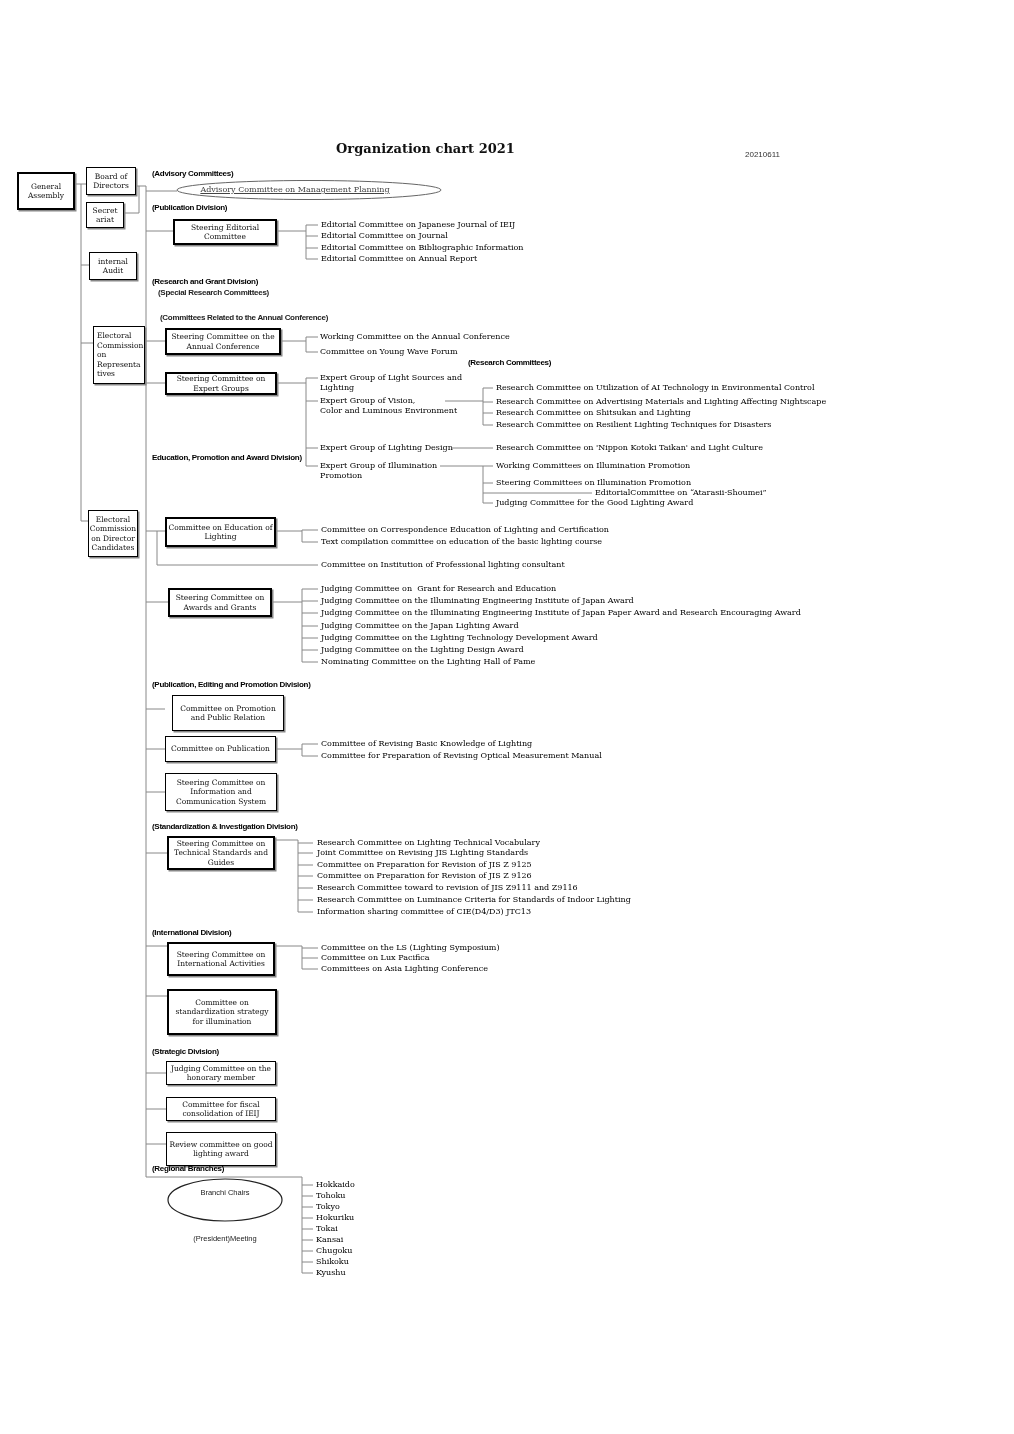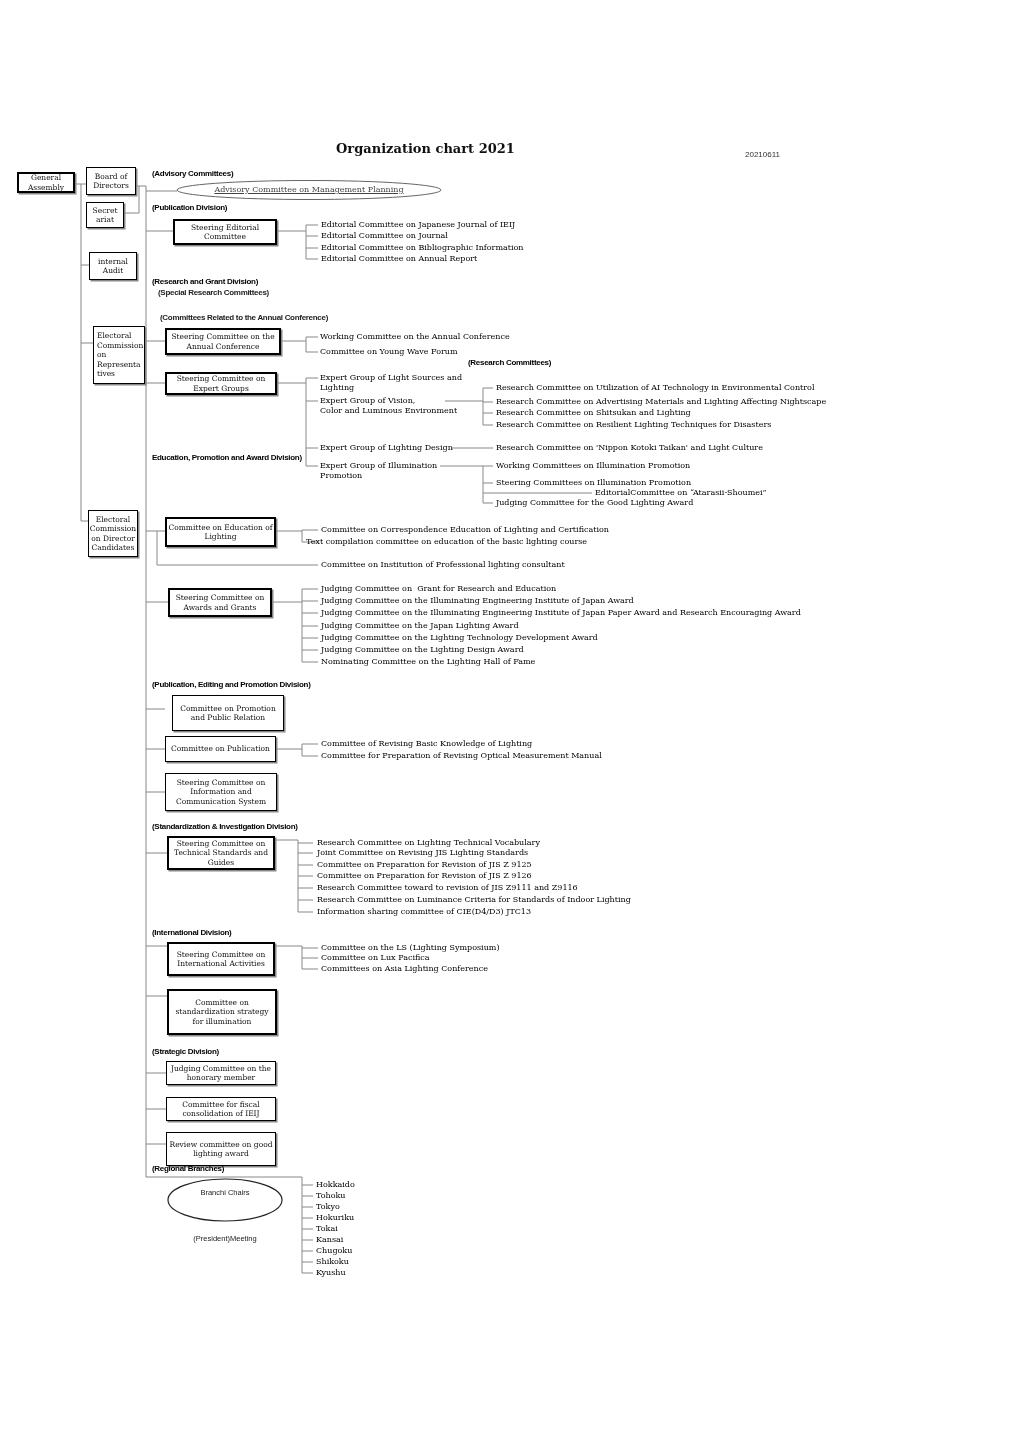--- a/index.html
+++ b/index.html
@@ -141,40 +141,40 @@
       <line x1="302" y1="1262" x2="313" y2="1262"></line>
       <line x1="302" y1="1273" x2="313" y2="1273"></line>
     </g>
     <ellipse cx="309" cy="190" rx="132" ry="9.5" fill="none" stroke="#666" stroke-width="1"></ellipse>
     <ellipse cx="225" cy="1200" rx="57" ry="21" fill="none" stroke="#222" stroke-width="1.2"></ellipse>
   </svg>
 
   <div class="title" style="left:336px;top:141px;">Organization chart 2021</div>
   <div class="date" style="left:745px;top:150px;">20210611</div>
 
-  <div class="box b2" style="left:17px;top:172px;width:58px;height:21px;">General
+  <div class="box b2" style="left:17px;top:172px;width:58px;height:38px;">General
 Assembly</div>
   <div class="box" style="left:86px;top:167px;width:50px;height:28px;">Board of
 Directors</div>
   <div class="box" style="left:86px;top:202px;width:38px;height:26px;">Secret
 ariat</div>
   <div class="box" style="left:89px;top:252px;width:48px;height:28px;">internal
 Audit</div>
   <div class="box ta-l" style="left:93px;top:326px;width:52px;height:58px;">Electoral
 Commission
 on
 Representa
 tives</div>
   <div class="box" style="left:88px;top:510px;width:50px;height:47px;">Electoral
 Commission
 on Director
 Candidates</div>
 
   <div class="heading" style="left:152px;top:169px;">(Advisory Committees)</div>
-  <div class="ell-label adv-label" style="left:177px;top:185px;width:264px;">Advisory Committee on Management Planning</div>
+  <div class="ell-label adv-label" style="left:163px;top:185px;width:264px;">Advisory Committee on Management Planning</div>
 
   <div class="heading" style="left:152px;top:203px;">(Publication Division)</div>
   <div class="box b2" style="left:173px;top:219px;width:104px;height:26px;">Steering Editorial
 Committee</div>
   <div class="leaf" style="left:321px;top:220px;">Editorial Committee on Japanese Journal of IEIJ</div>
   <div class="leaf" style="left:321px;top:231px;">Editorial Committee on Journal</div>
   <div class="leaf" style="left:321px;top:243px;">Editorial Committee on Bibliographic Information</div>
   <div class="leaf" style="left:321px;top:254px;">Editorial Committee on Annual Report</div>
 
   <div class="heading" style="left:152px;top:277px;">(Research and Grant Division)</div>
@@ -201,21 +201,21 @@
   <div class="leaf" style="left:496px;top:443px;">Research Committee on 'Nippon Kotoki Taikan' and Light Culture</div>
   <div class="leaf" style="left:496px;top:461px;">Working Committees on Illumination Promotion</div>
   <div class="leaf" style="left:496px;top:478px;">Steering Committees on Illumination Promotion</div>
   <div class="leaf" style="left:595px;top:488px;">EditorialCommittee on “Atarasii-Shoumei”</div>
   <div class="leaf" style="left:496px;top:498px;">Judging Committee for the Good Lighting Award</div>
 
   <div class="heading" style="left:152px;top:453px;">Education, Promotion and Award Division)</div>
   <div class="box b2" style="left:165px;top:517px;width:111px;height:30px;">Committee on Education of
 Lighting</div>
   <div class="leaf" style="left:321px;top:525px;">Committee on Correspondence Education of Lighting and Certification</div>
-  <div class="leaf" style="left:306px;top:537px;">Text compilation committee on education of the basic lighting course</div>
+  <div class="leaf" style="left:321px;top:537px;">Text compilation committee on education of the basic lighting course</div>
   <div class="leaf" style="left:321px;top:560px;">Committee on Institution of Professional lighting consultant</div>
   <div class="box b2" style="left:168px;top:588px;width:104px;height:29px;">Steering Committee on
 Awards and Grants</div>
   <div class="leaf" style="left:321px;top:584px;">Judging Committee on  Grant for Research and Education</div>
   <div class="leaf" style="left:321px;top:596px;">Judging Committee on the Illuminating Engineering Institute of Japan Award</div>
   <div class="leaf" style="left:321px;top:608px;">Judging Committee on the Illuminating Engineering Institute of Japan Paper Award and Research Encouraging Award</div>
   <div class="leaf" style="left:321px;top:621px;">Judging Committee on the Japan Lighting Award</div>
   <div class="leaf" style="left:321px;top:633px;">Judging Committee on the Lighting Technology Development Award</div>
   <div class="leaf" style="left:321px;top:645px;">Judging Committee on the Lighting Design Award</div>
   <div class="leaf" style="left:321px;top:657px;">Nominating Committee on the Lighting Hall of Fame</div>

